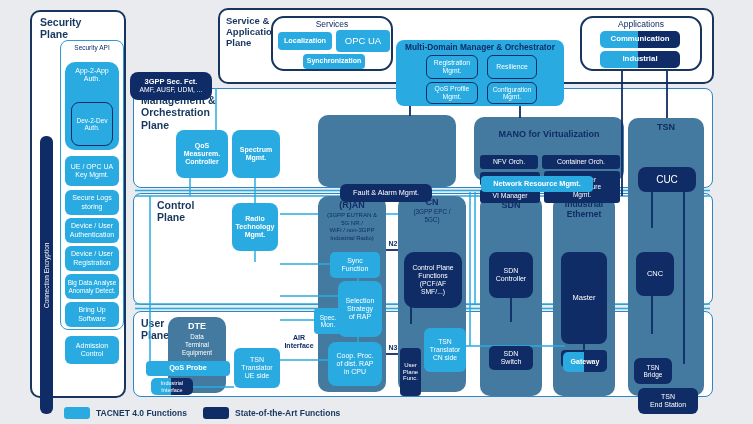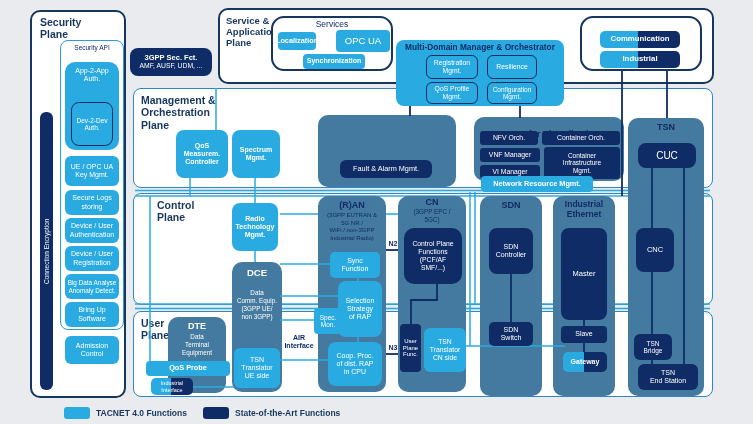--- a/index.html
+++ b/index.html
@@ -6,21 +6,21 @@
   .stage{position:relative;width:753px;height:424px;background:#E9EBEE;overflow:hidden;
          font-family:"Liberation Sans",sans-serif;}
   .abs{position:absolute;box-sizing:border-box;}
   .plane{background:#fff;border:2px solid #17365D;border-radius:10px;z-index:1;}
   .thin{border:1.4px solid #2E86C4;border-radius:8px;}
   .grp{background:#fff;border:2px solid #17365D;border-radius:13px;z-index:2;}
   .ptitle{color:#17365D;font-weight:700;font-size:10.5px;line-height:1.18;white-space:pre-line;z-index:2;}
   .lb{background:#29ABE2;color:#fff;display:flex;align-items:center;justify-content:center;
       text-align:center;white-space:pre-line;line-height:1.15;border-radius:6px;z-index:5;}
   .nv{background:#102C66;color:#fff;display:flex;align-items:center;justify-content:center;
-      text-align:center;white-space:pre-line;line-height:1.15;border-radius:6px;z-index:5;}
+      text-align:center;white-space:pre-line;line-height:1.15;border-radius:6px;z-index:5;margin-top:24px;}
   .split{background:linear-gradient(90deg,#29ABE2 0,#29ABE2 48%,#102C66 48%,#102C66 100%);
          color:#fff;display:flex;align-items:center;justify-content:center;text-align:center;
          white-space:pre-line;line-height:1.1;border-radius:5px;z-index:5;font-weight:700;}
   .steel{background:#447A9F;border-radius:10px;z-index:3;}
   .ntitle{color:#102C66;font-weight:700;text-align:center;white-space:pre-line;line-height:1.15;}
   .wt{color:#fff;font-weight:700;text-align:center;white-space:pre-line;line-height:1.15;}
   .wsub{color:#fff;text-align:center;white-space:pre-line;line-height:1.25;}
   .nsub{color:#102C66;text-align:center;white-space:pre-line;line-height:1.25;}
   svg{position:absolute;left:0;top:0;pointer-events:none;}
   .under{z-index:2}.over{z-index:4}
@@ -96,35 +96,36 @@
   <div class="abs lb" style="left:65px;top:336px;width:54px;height:28px;font-size:7px;">Admission
 Control</div>
 
   <div class="abs nv" style="left:130px;top:48px;width:82px;height:28px;border-radius:8px;flex-direction:column;">
     <span class="wt" style="font-size:7.5px;">3GPP Sec. Fct.</span>
     <span style="font-size:6.8px;">AMF, AUSF, UDM, ...</span>
   </div>
 
   <div class="abs grp" style="left:271px;top:16px;width:122px;height:55px;"></div>
   <div class="abs nsub" style="left:271px;top:19px;width:122px;font-size:8.5px;z-index:3;">Services</div>
-  <div class="abs lb" style="left:278px;top:32px;width:38px;height:18px;font-size:7.3px;font-weight:700;border-radius:4px;text-align:right;">Localization</div>
+  <div class="abs lb" style="left:278px;top:32px;width:54px;height:18px;font-size:7.3px;font-weight:700;border-radius:4px;text-align:right;">Localization</div>
   <div class="abs lb" style="left:336px;top:30px;width:54px;height:22px;font-size:9.5px;font-weight:400;border-radius:4px;">OPC UA</div>
   <div class="abs lb" style="left:303px;top:54px;width:62px;height:15px;font-size:7px;font-weight:700;border-radius:4px;">Synchronization</div>
 
   <div class="abs" style="left:396px;top:40px;width:168px;height:66px;background:#29ABE2;border-radius:8px;z-index:3;"></div>
   <div class="abs ntitle" style="left:396px;top:43px;width:168px;font-size:8.3px;z-index:4;">Multi-Domain Manager &amp; Orchestrator</div>
   <div class="abs lb" style="left:426px;top:55px;width:52px;height:24px;border:1.5px solid #102C66;font-size:6.8px;">Registration
 Mgmt.</div>
   <div class="abs lb" style="left:487px;top:55px;width:50px;height:24px;border:1.5px solid #102C66;font-size:6.8px;">Resilience</div>
   <div class="abs lb" style="left:426px;top:82px;width:52px;height:22px;border:1.5px solid #102C66;font-size:6.8px;">QoS Profile
 Mgmt.</div>
   <div class="abs lb" style="left:487px;top:82px;width:50px;height:22px;border:1.5px solid #102C66;font-size:6.5px;">Configuration
 Mgmt.</div>
 
   <div class="abs grp" style="left:580px;top:16px;width:122px;height:55px;"></div>
+  <div class="abs nsub" style="left:580px;top:19px;width:122px;font-size:8.5px;z-index:3;">Applications</div>
   <div class="abs split" style="left:600px;top:31px;width:80px;height:17px;font-size:7.8px;">Communication</div>
   <div class="abs split" style="left:600px;top:51px;width:80px;height:17px;font-size:7.8px;">Industrial</div>
 
   <div class="abs lb" style="left:176px;top:130px;width:52px;height:48px;font-size:7px;font-weight:700;border-radius:8px;">QoS
 Measurem.
 Controller</div>
   <div class="abs lb" style="left:232px;top:130px;width:48px;height:48px;font-size:7px;font-weight:700;border-radius:8px;">Spectrum
 Mgmt.</div>
 
   <div class="abs steel" style="left:318px;top:115px;width:138px;height:72px;"></div>
@@ -150,27 +151,20 @@
   <div class="abs steel" style="left:168px;top:317px;width:58px;height:76px;">
     <div class="wt" style="font-size:9px;padding-top:4px;">DTE</div>
     <div class="wsub" style="font-size:6.3px;padding-top:2px;">Data
 Terminal
 Equipment</div>
   </div>
   <div class="abs lb" style="left:146px;top:361px;width:84px;height:15px;font-size:7.3px;font-weight:700;border-radius:4px;">QoS Probe</div>
   <div class="abs split" style="left:151px;top:378px;width:42px;height:17px;font-size:5.5px;font-weight:400;">Industrial
 Interface</div>
 
-  <div class="abs steel" style="left:232px;top:262px;width:50px;height:130px;">
-    <div class="wt" style="font-size:9.5px;padding-top:6px;">DCE</div>
-    <div class="wsub" style="font-size:6.3px;padding-top:10px;">Data
-Comm. Equip.
-(3GPP UE/
-non 3GPP)</div>
-  </div>
   <div class="abs lb" style="left:234px;top:348px;width:46px;height:40px;font-size:7px;">TSN
 Translator
 UE side</div>
 
   <div class="abs ntitle" style="left:282px;top:334px;width:34px;font-size:7px;z-index:6;">AIR
 Interface</div>
 
   <div class="abs steel" style="left:318px;top:196px;width:68px;height:196px;">
     <div class="ntitle" style="font-size:9px;padding-top:4px;">(R)AN</div>
     <div class="nsub" style="font-size:6px;padding-top:2px;">(3GPP EUTRAN &amp;

